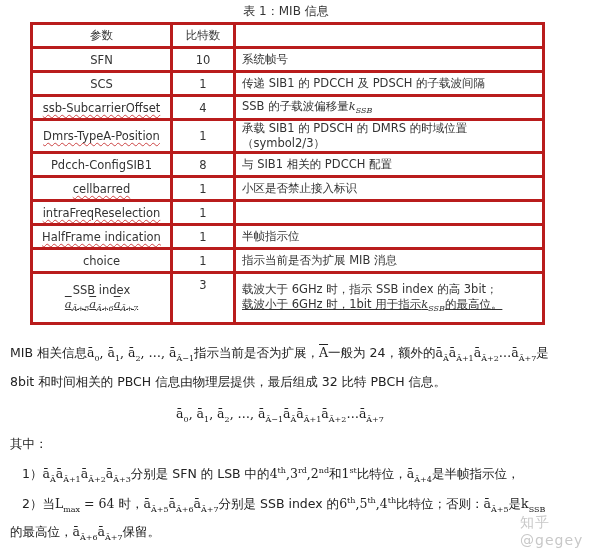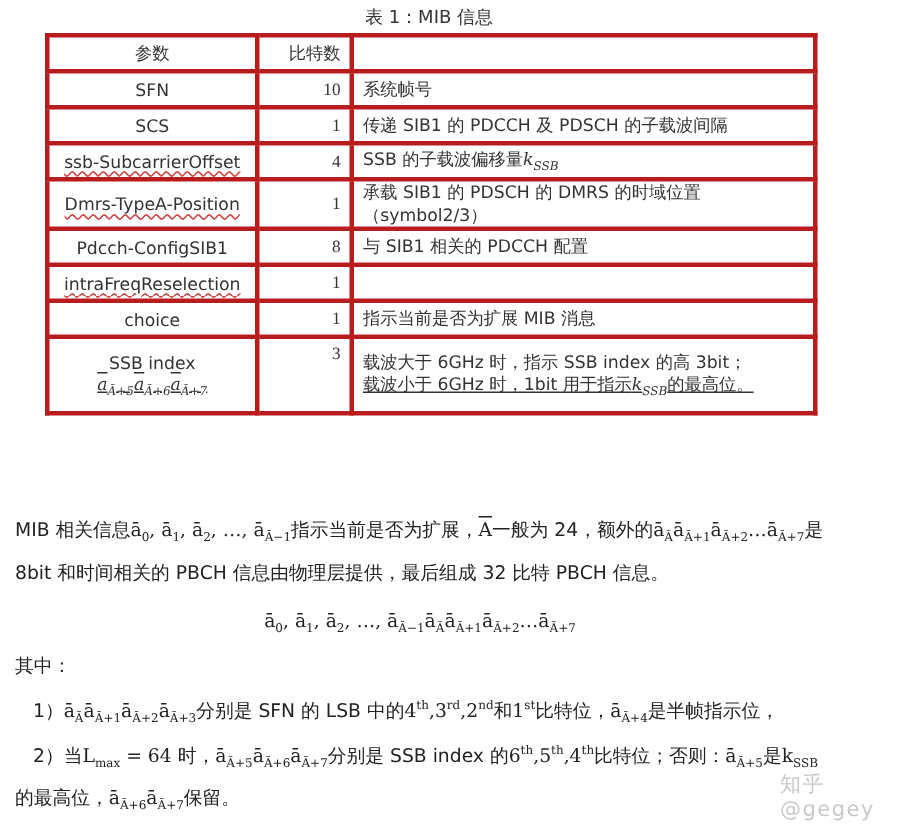--- a/index.html
+++ b/index.html
@@ -14,21 +14,21 @@
   }
   table.mib {
     position: absolute; left: 30px; top: 22px;
     border-collapse: collapse; width: 515px;
     font-size: 11.5px; color: #333;
   }
   table.mib td {
     border: 3px solid #b91c1c; height: 21px; padding: 0 6px; vertical-align: middle;
   }
   table.mib td.c1 { width: 125px; text-align: center; }
-  table.mib td.c2 { width: 48px; text-align: right; font-family: Liberation Serif, serif; }
+  table.mib td.c2 { width: 48px; text-align: center; }
   table.mib td.c3 { text-align: left; }
   table.mib tr.tall td { height: 44px; }
   table.mib tr.tall td.c2 { vertical-align: top; padding-top: 4px; }
   .wavy { text-decoration: underline wavy #c44; text-decoration-thickness: 1px; text-underline-offset: 2px; }
   .ol { text-decoration: overline; font-family: "DejaVu Serif", serif; }
   .ital { font-style: italic; font-family: "DejaVu Serif", serif; }
   sub, sup { font-size: 8px; }
   .line2 { display: block; margin-top: 0; text-decoration: underline; }
   .para {
     position: absolute; left: 10px; width: 585px; font-size: 12.5px; color: #222;
@@ -75,23 +75,33 @@
     <td class="c1"><span class="wavy">Dmrs-TypeA-Position</span></td>
     <td class="c2">1</td>
     <td class="c3">承载 SIB1 的 PDSCH 的 DMRS 的时域位置（symbol2/3）</td>
   </tr>
   <tr>
     <td class="c1">Pdcch-ConfigSIB1</td>
     <td class="c2">8</td>
     <td class="c3">与 SIB1 相关的 PDCCH 配置</td>
   </tr>
   <tr>
+    <td class="c1"><span class="wavy">cellbarred</span></td>
+    <td class="c2">1</td>
+    <td class="c3">小区是否禁止接入标识</td>
+  </tr>
+  <tr>
     <td class="c1"><span class="wavy">intraFreqReselection</span></td>
     <td class="c2">1</td>
     <td class="c3"></td>
+  </tr>
+  <tr>
+    <td class="c1"><span class="wavy">HalfFrame indication</span></td>
+    <td class="c2">1</td>
+    <td class="c3">半帧指示位</td>
   </tr>
   <tr>
     <td class="c1">choice</td>
     <td class="c2">1</td>
     <td class="c3">指示当前是否为扩展 MIB 消息</td>
   </tr>
   <tr class="tall">
     <td class="c1">
       <span>SSB index</span>
       <span class="line2 ital"><span class="ol">a</span><sub>Ā+5</sub><span class="ol">a</span><sub>Ā+6</sub><span class="ol">a</span><sub>Ā+7</sub></span>

